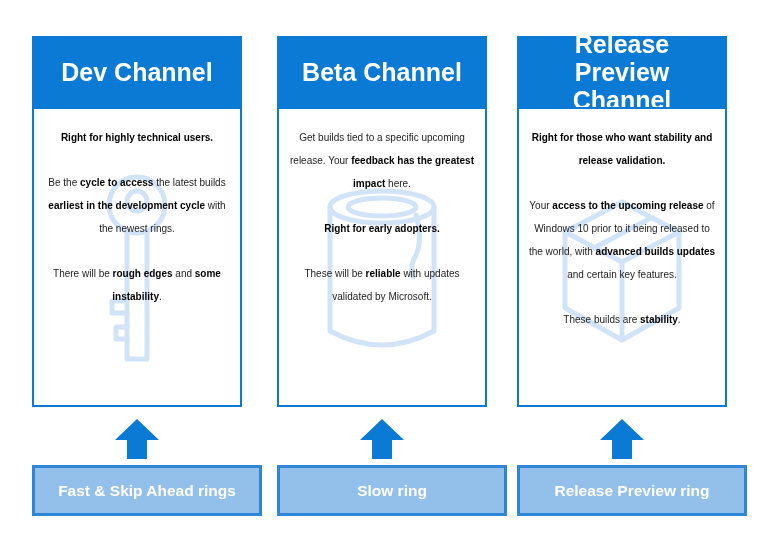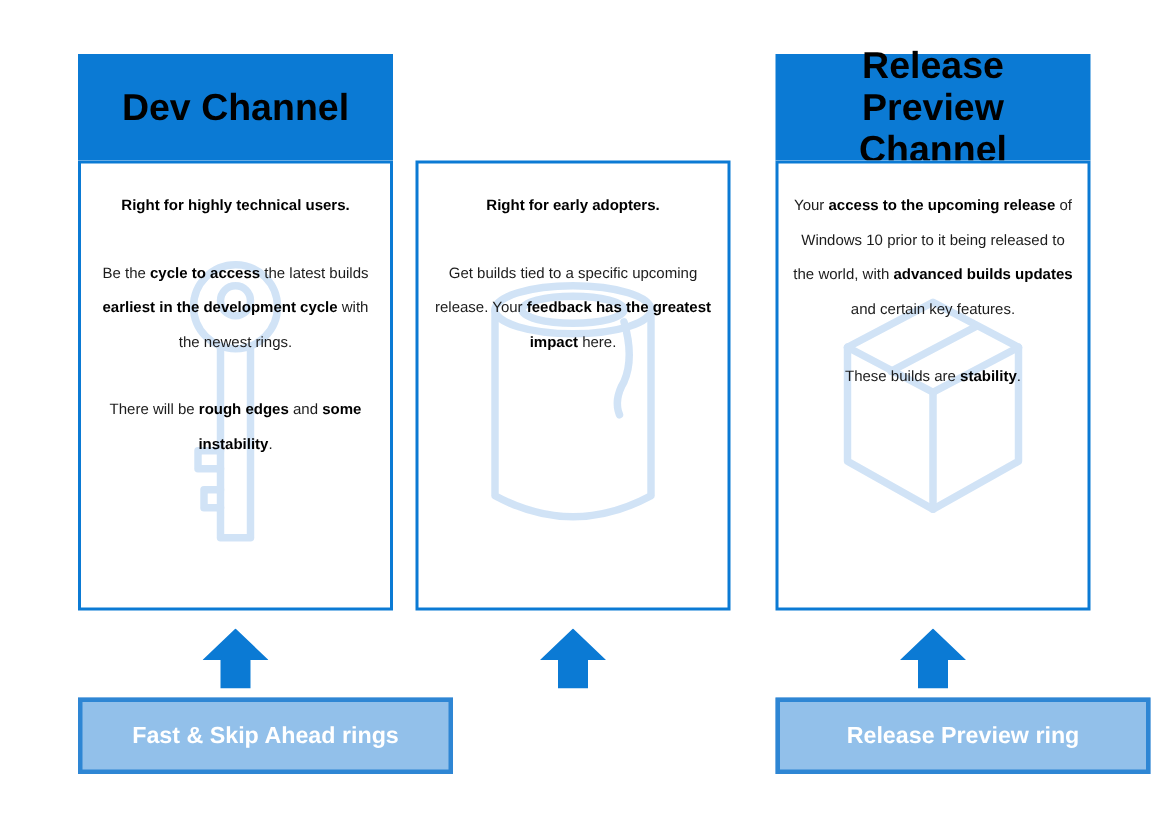--- a/index.html
+++ b/index.html
@@ -14,28 +14,28 @@
   *{margin:0;padding:0;box-sizing:border-box;}
   html,body{background:#ffffff;}
   .canvas{
     position:relative;
     width:768px;height:553px;
     background:#ffffff;
     font-family:"Liberation Sans","DejaVu Sans",sans-serif;
     overflow:hidden;
   }
   .col{position:absolute;top:36px;width:210px;height:480px;}
-  .col.c0{left:52px;}
+  .col.c0{left:32px;}
   .col.c1{left:277px;}
   .col.c2{left:517px;}
 
   .hdr{
     position:absolute;top:0;left:0;width:210px;height:71px;
     background:var(--header-blue);
-    color:#000000;
+    color:#ffffff;
     display:flex;align-items:center;justify-content:center;
     text-align:center;
     font-size:25px;font-weight:700;line-height:1.12;
     padding:0 20px;
   }
   .bod{
     position:absolute;top:71px;left:0;width:210px;height:300px;
     background:#ffffff;
     border:2px solid var(--body-border);
     padding:17px 7px 0 7px;
@@ -53,21 +53,21 @@
     opacity:.95;
     pointer-events:none;
   }
   .arrow{
     position:absolute;top:383px;left:50%;
     transform:translateX(-50%);
     width:44px;height:40px;
     color:var(--arrow-blue);
   }
   .ring{
-    position:absolute;top:429px;left:0;width:250px;height:51px;
+    position:absolute;top:429px;left:0;width:230px;height:51px;
     background:var(--footer-fill);
     border:3px solid var(--footer-border);
     display:flex;align-items:center;justify-content:center;
     text-align:center;
     color:#ffffff;
     font-size:15.5px;font-weight:700;
     padding:0 4px;
   }
 </style>
 </head>
@@ -99,55 +99,63 @@
       <svg width="44" height="40" viewBox="0 0 44 40">
         <polygon points="22,0 44,21 32,21 32,40 12,40 12,21 0,21" fill="currentColor"></polygon>
       </svg>
     </span>
     <div class="ring">
       <span>Fast &amp; Skip Ahead rings</span>
     </div>
   </div>
 
   <div class="col c1">
+    <div class="hdr">
+      <span>Beta Channel</span>
+    </div>
     <div class="bod">
       <span class="wm">
         <svg width="130" height="180" viewBox="0 0 130 180" fill="none" stroke="currentColor" stroke-width="5" stroke-linejoin="round" stroke-linecap="round">
           <ellipse cx="65" cy="26" rx="52" ry="16"></ellipse>
           <ellipse cx="65" cy="26" rx="34" ry="9"></ellipse>
           <path d="M13 26 L13 150 Q65 178 117 150 L117 26"></path>
           <path d="M99 34 Q106 58 99 74 Q92 86 96 96"></path>
         </svg>
       </span>
       <div>
+          <p class="para"><span>Get builds tied to a specific upcoming release. Your </span><b>feedback has the greatest impact</b><span> here.</span></p>
           <p class="para"><b>Right for early adopters.</b></p>
-          <p class="para"><span>Get builds tied to a specific upcoming release. Your </span><b>feedback has the greatest impact</b><span> here.</span></p>
+          <p class="para"><span>These will be </span><b>reliable</b><span> with updates validated by Microsoft.</span></p>
         </div>
     </div>
     <span class="arrow">
       <svg width="44" height="40" viewBox="0 0 44 40">
         <polygon points="22,0 44,21 32,21 32,40 12,40 12,21 0,21" fill="currentColor"></polygon>
       </svg>
     </span>
+    <div class="ring">
+      <span>Slow ring</span>
+    </div>
   </div>
 
   <div class="col c2">
     <div class="hdr">
       <span>Release Preview Channel</span>
     </div>
     <div class="bod">
       <span class="wm">
         <svg width="130" height="150" viewBox="0 0 130 150" fill="none" stroke="currentColor" stroke-width="5" stroke-linejoin="round" stroke-linecap="round">
           <path d="M65 6 L122 36 L122 112 L65 144 L8 112 L8 36 Z"></path>
           <path d="M8 36 L65 66 L122 36"></path>
           <path d="M65 66 L65 144"></path>
           <path d="M94 22 L37 52"></path>
         </svg>
       </span>
       <div>
+          <p class="para"><b>Right for those who want stability and release validation.</b></p>
           <p class="para"><span>Your </span><b>access to the upcoming release</b><span> of Windows 10 prior to it being released to the world, with </span><b>advanced builds updates</b><span> and certain key features.</span></p>
           <p class="para"><span>These builds are </span><b>stability</b><span>.</span></p>
         </div>
     </div>
     <span class="arrow">
       <svg width="44" height="40" viewBox="0 0 44 40">
         <polygon points="22,0 44,21 32,21 32,40 12,40 12,21 0,21" fill="currentColor"></polygon>
       </svg>
     </span>
     <div class="ring">

